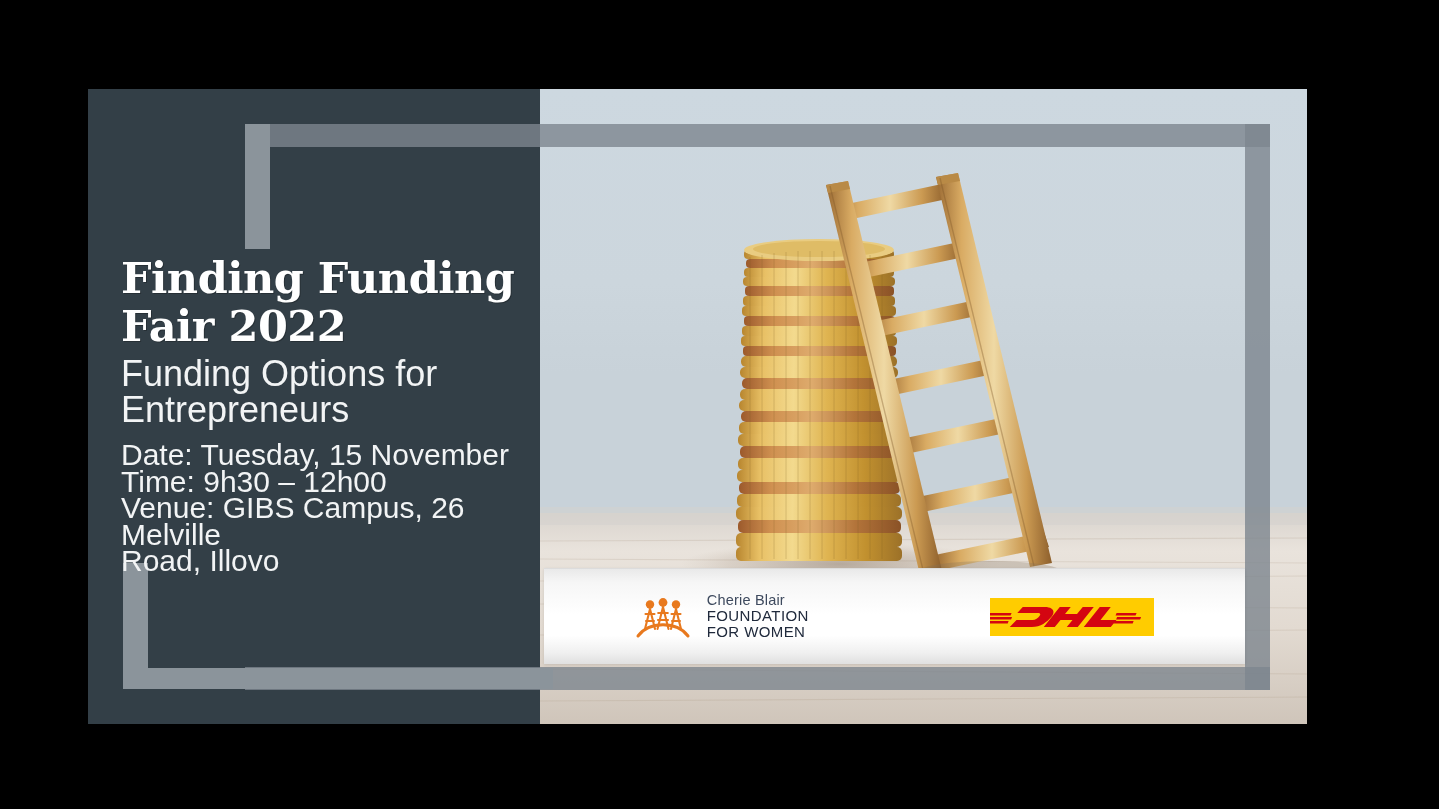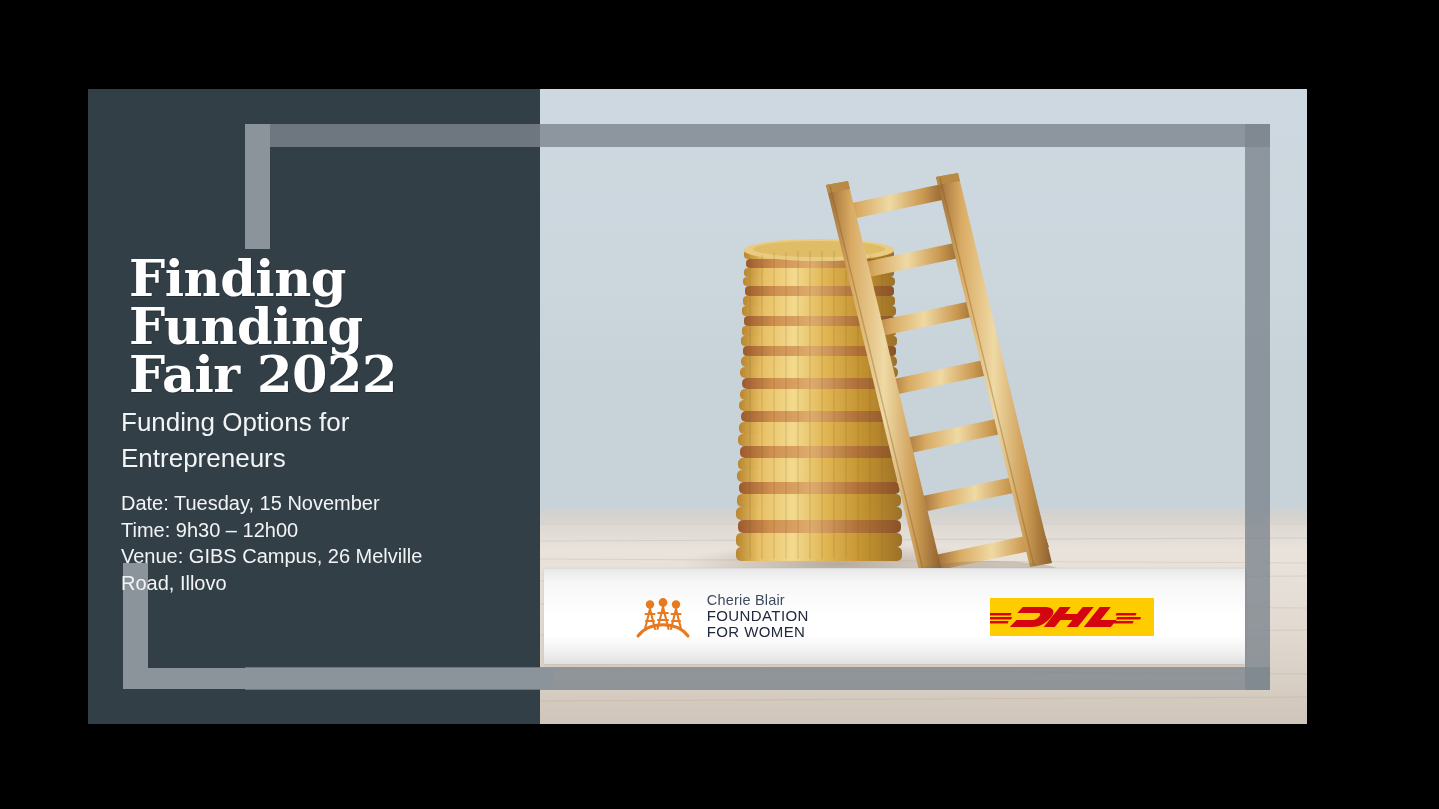--- a/index.html
+++ b/index.html
@@ -115,42 +115,42 @@
   .text-block {
     position: absolute;
     left: 33px;
     top: 165px;
     width: 400px;
     z-index: 6;
   }
   .title {
     font-family: "DejaVu Serif", serif;
     font-weight: bold;
-    font-size: 51px;
+    font-size: 43px;
     line-height: 48px;
     color: #ffffff;
     letter-spacing: -0.5px;
-    margin: 0 0 6px 8px;
+    margin: 0 0 6px 0;
     white-space: pre-line;
     text-shadow: 1px 1px 0 rgba(0,0,0,0.25);
   }
   .subtitle {
     font-family: "Liberation Sans", sans-serif;
     font-weight: 400;
-    font-size: 26px;
+    font-size: 36px;
     line-height: 36px;
     color: #f2f4f5;
     margin: 6px 0 14px 0;
     white-space: pre-line;
     letter-spacing: 0px;
   }
   .details {
     font-family: "Liberation Sans", sans-serif;
     font-weight: 400;
-    font-size: 20px;
+    font-size: 30px;
     line-height: 26.5px;
     color: #f2f4f5;
     white-space: pre-line;
     letter-spacing: 0px;
   }
 
   
   .logo-bar {
     position: absolute;
     left: 456px;

